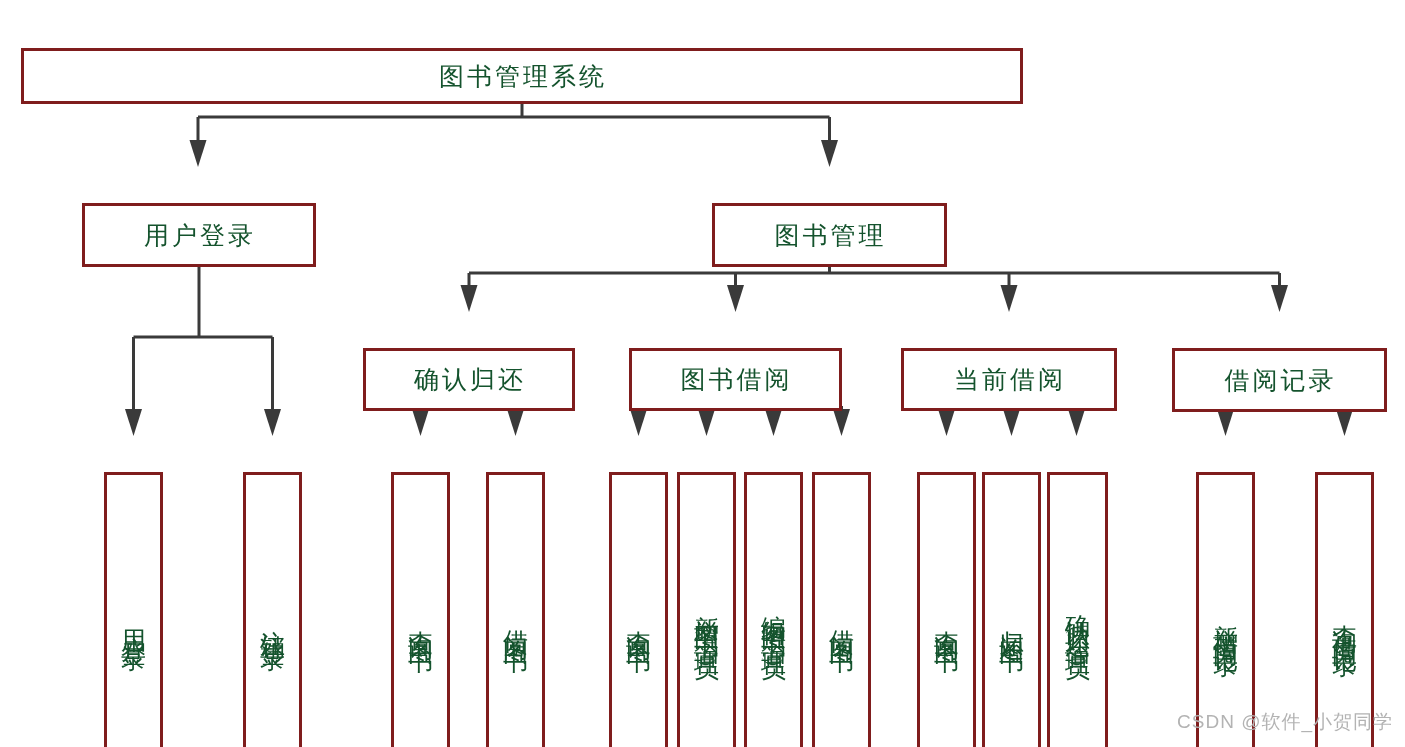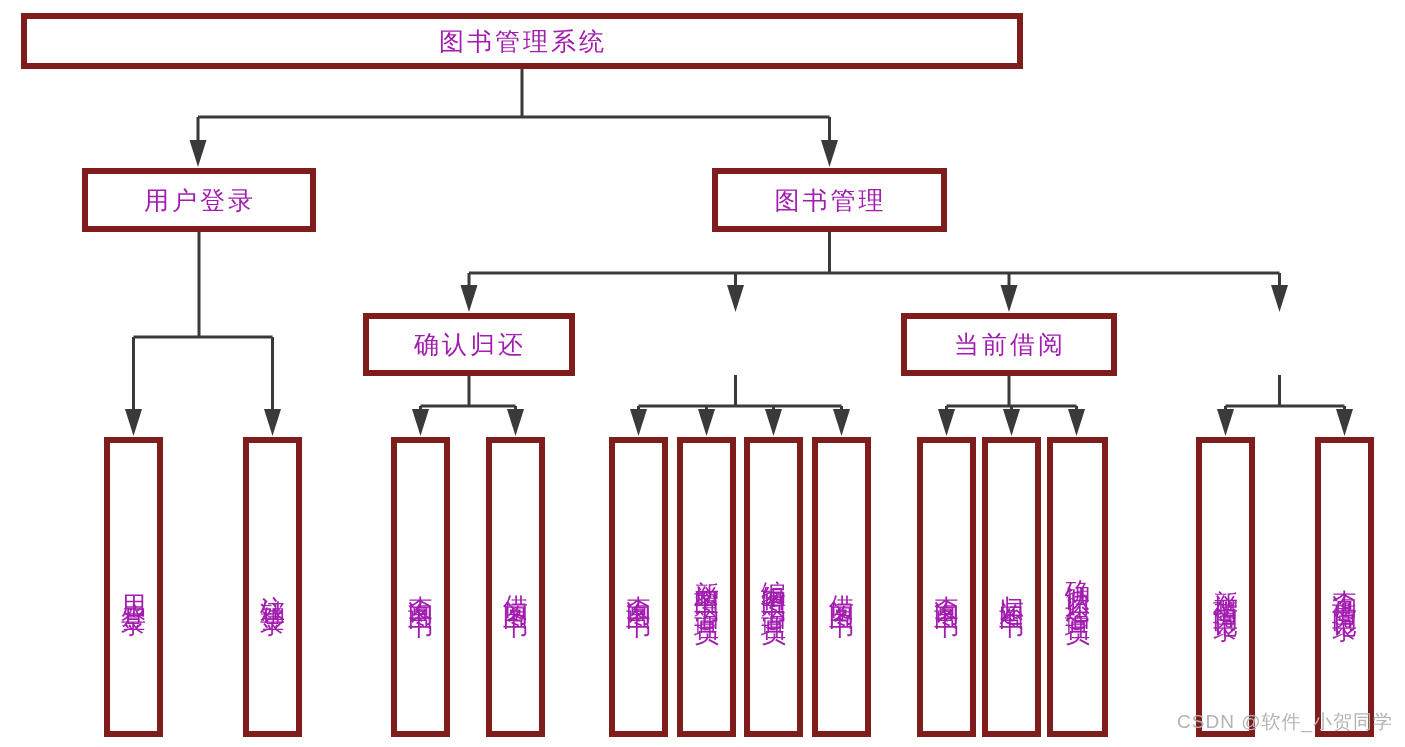--- a/index.html
+++ b/index.html
@@ -19,29 +19,30 @@
     position: absolute;
     left: 0;
     top: 0;
     width: 1405px;
     height: 747px;
   }
   .node {
     position: absolute;
     box-sizing: border-box;
     background: #ffffff;
-    border: 6px solid #7f1d1d;
+    border: 3px solid #7f1d1d;
     display: flex;
     align-items: center;
     justify-content: center;
-    color: #a21caf;
+    color: #14532d;
     font-size: 25px;
     letter-spacing: 3px;
     line-height: 1;
     white-space: nowrap;
+    margin-top: 35px;
   }
   .node.hnode span { transform: translateX(1px); }
   .node.leaf {
     width: 59px;
     top: 437px;
     height: 300px;
     font-size: 25px;
   }
   .node.leaf span {
     writing-mode: vertical-rl;
@@ -110,22 +111,28 @@
   <div class="node hnode" style="left:82px; top:168px; width:234px; height:64px;">
     <span>用户登录</span>
   </div>
   <div class="node hnode" style="left:712px; top:168px; width:235px; height:64px;justify-content:center;">
     <span>图书管理</span>
   </div>
 
   <div class="node hnode" style="left:363px; top:313px; width:212px; height:63px;">
     <span>确认归还</span>
   </div>
+  <div class="node hnode" style="left:629px; top:313px; width:213px; height:63px;">
+    <span>图书借阅</span>
+  </div>
   <div class="node hnode" style="left:901px; top:313px; width:216px; height:63px;">
     <span>当前借阅</span>
+  </div>
+  <div class="node hnode" style="left:1172px; top:313px; width:215px; height:64px;">
+    <span>借阅记录</span>
   </div>
 
   <div class="node leaf" style="left:104px;">
     <span>用户登录</span>
   </div>
   <div class="node leaf" style="left:243px;">
     <span>注销登录</span>
   </div>
   <div class="node leaf" style="left:391px;">
     <span>查询图书</span>

